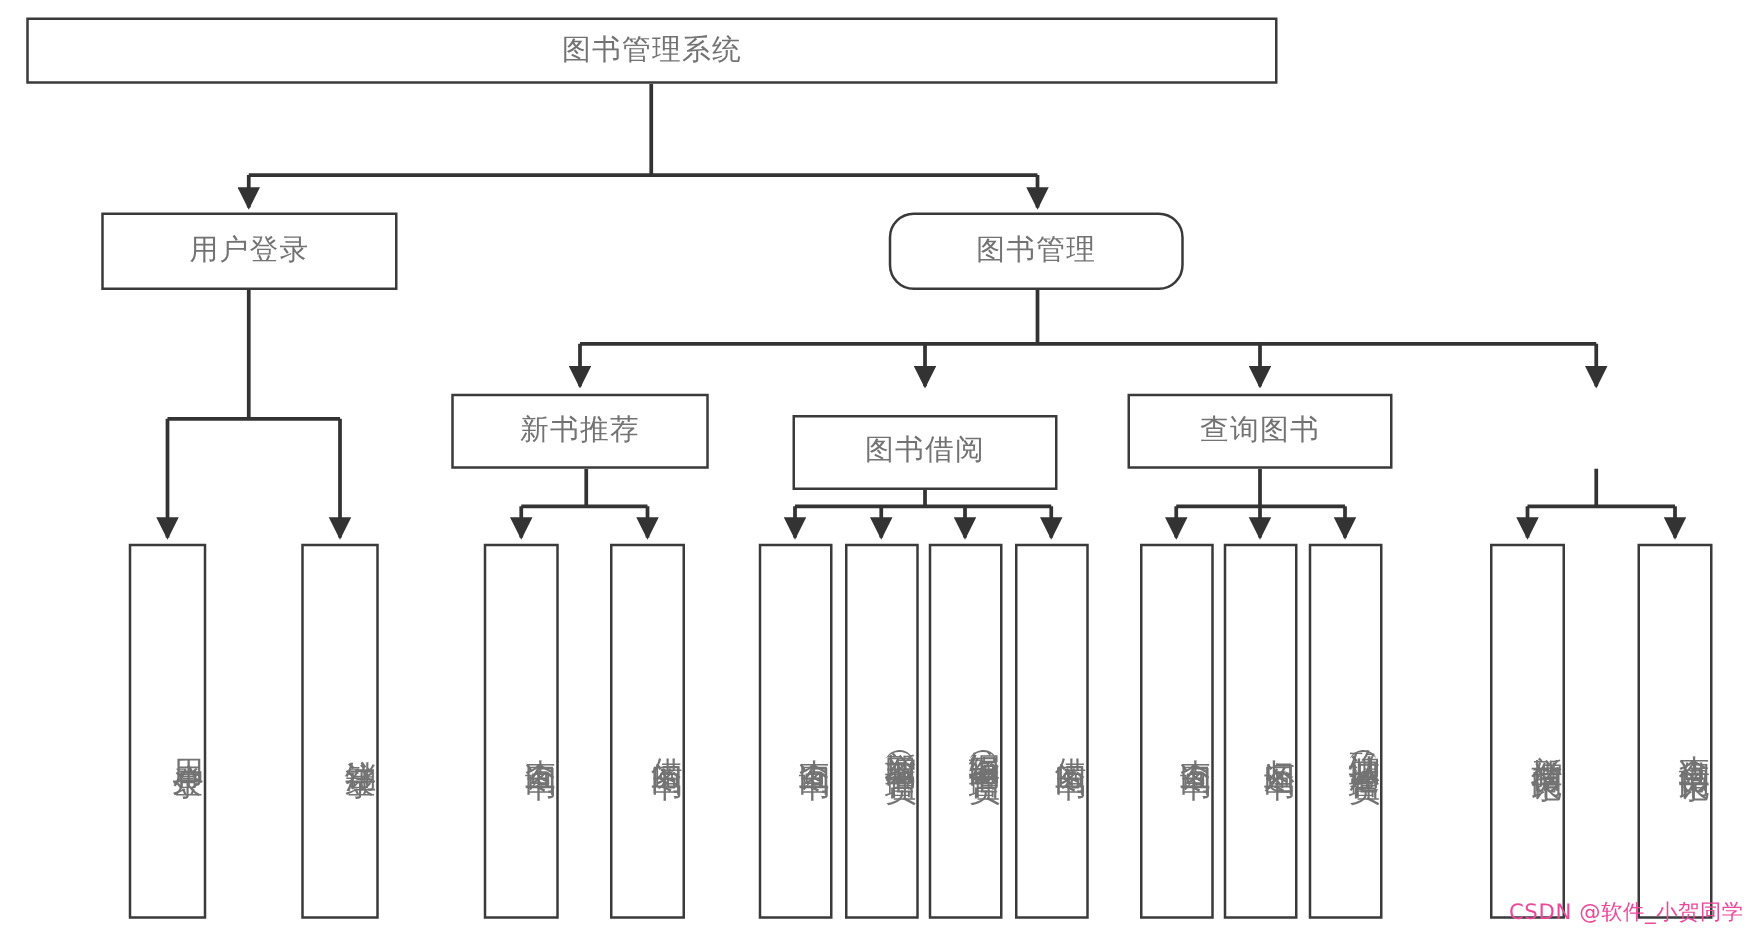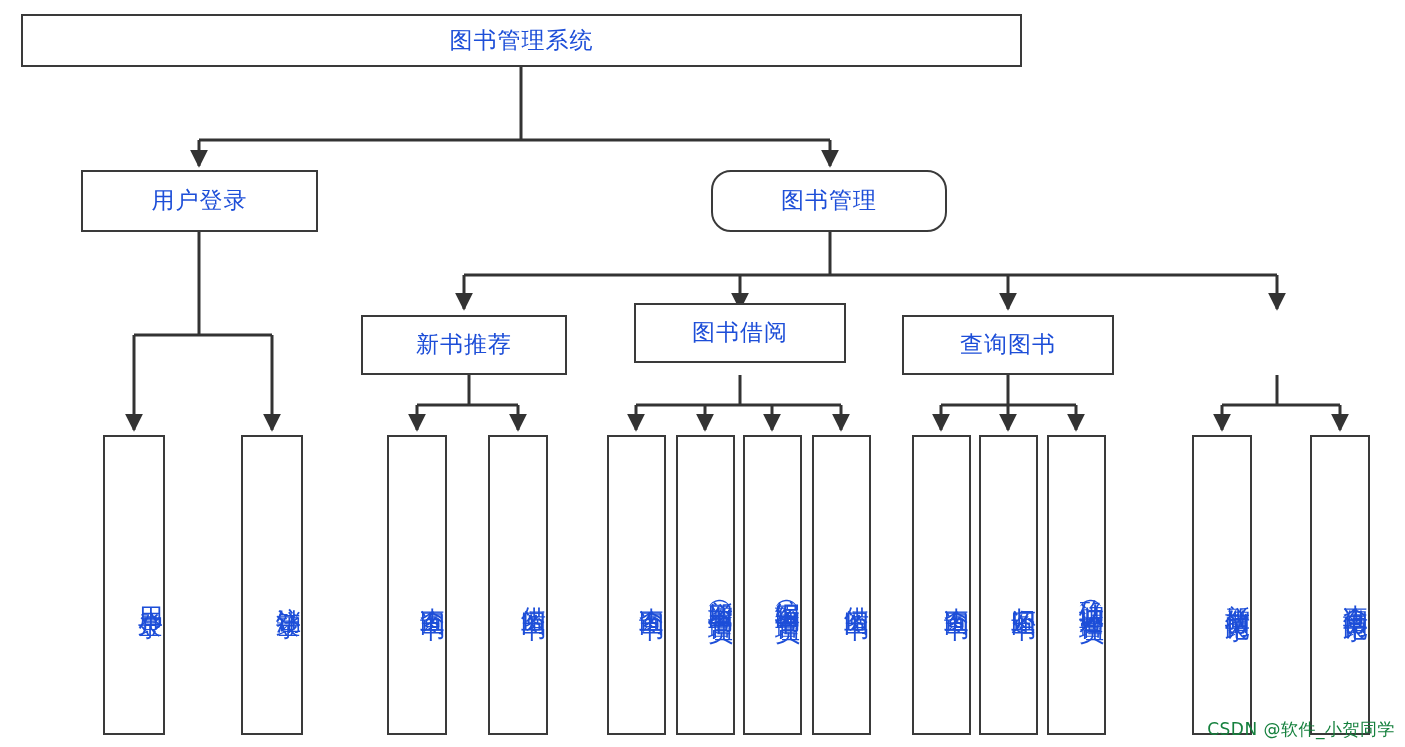--- a/index.html
+++ b/index.html
@@ -27,21 +27,21 @@
     pointer-events: none;
   }
   .node {
     position: absolute;
     box-sizing: border-box;
     background: #ffffff;
     border: 2px solid #3a3a3a;
     display: flex;
     align-items: center;
     justify-content: center;
-    color: #1d4ed8;
+    color: #737373;
   }
   .node-h {
     font-size: 23px;
     letter-spacing: 1px;
     line-height: 1.1;
     white-space: nowrap;
   }
   .node-root {
     font-size: 23px;
   }
@@ -58,21 +58,21 @@
   .node-v .vlabel {
     writing-mode: vertical-rl;
     text-orientation: upright;
     display: block;
   }
   #watermark {
     position: absolute;
     right: 10px;
     bottom: 6px;
     font-size: 17px;
-    color: #15803d;
+    color: #ec4899;
     letter-spacing: 0.5px;
     white-space: nowrap;
     user-select: none;
   }
 </style>
 </head>
 <body>
 
 <div id="diagram-root">
 
@@ -133,21 +133,21 @@
   <div class="node node-h" style="left:81px; top:170px; width:237px; height:62px;">
     <span>用户登录</span>
   </div>
   <div class="node node-h" style="left:711px; top:170px; width:236px; height:62px;border-radius:20px;">
     <span>图书管理</span>
   </div>
 
   <div class="node node-h" style="left:361px; top:315px; width:206px; height:60px;">
     <span>新书推荐</span>
   </div>
-  <div class="node node-h" style="left:634px; top:303px; width:212px; height:60px;">
+  <div class="node node-h" style="left:634px; top:332px; width:212px; height:60px;font-family:Liberation Mono, monospace;">
     <span>图书借阅</span>
   </div>
   <div class="node node-h" style="left:902px; top:315px; width:212px; height:60px;">
     <span>查询图书</span>
   </div>
 
   <div class="node node-v" style="left:103px; top:435px; width:62px; height:300px;">
     <span class="vlabel">用户登录</span>
   </div>
   <div class="node node-v" style="left:241px; top:435px; width:62px; height:300px;">

